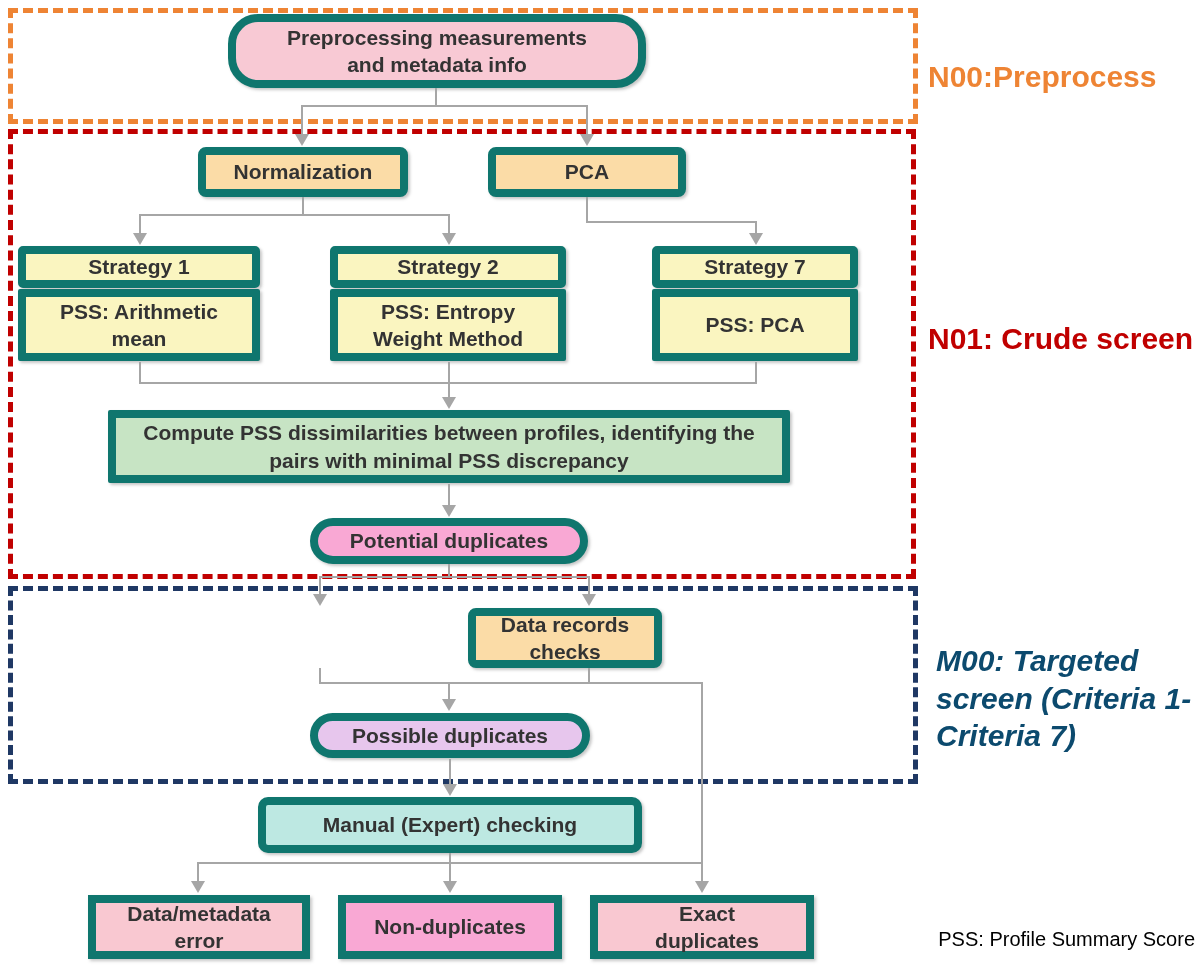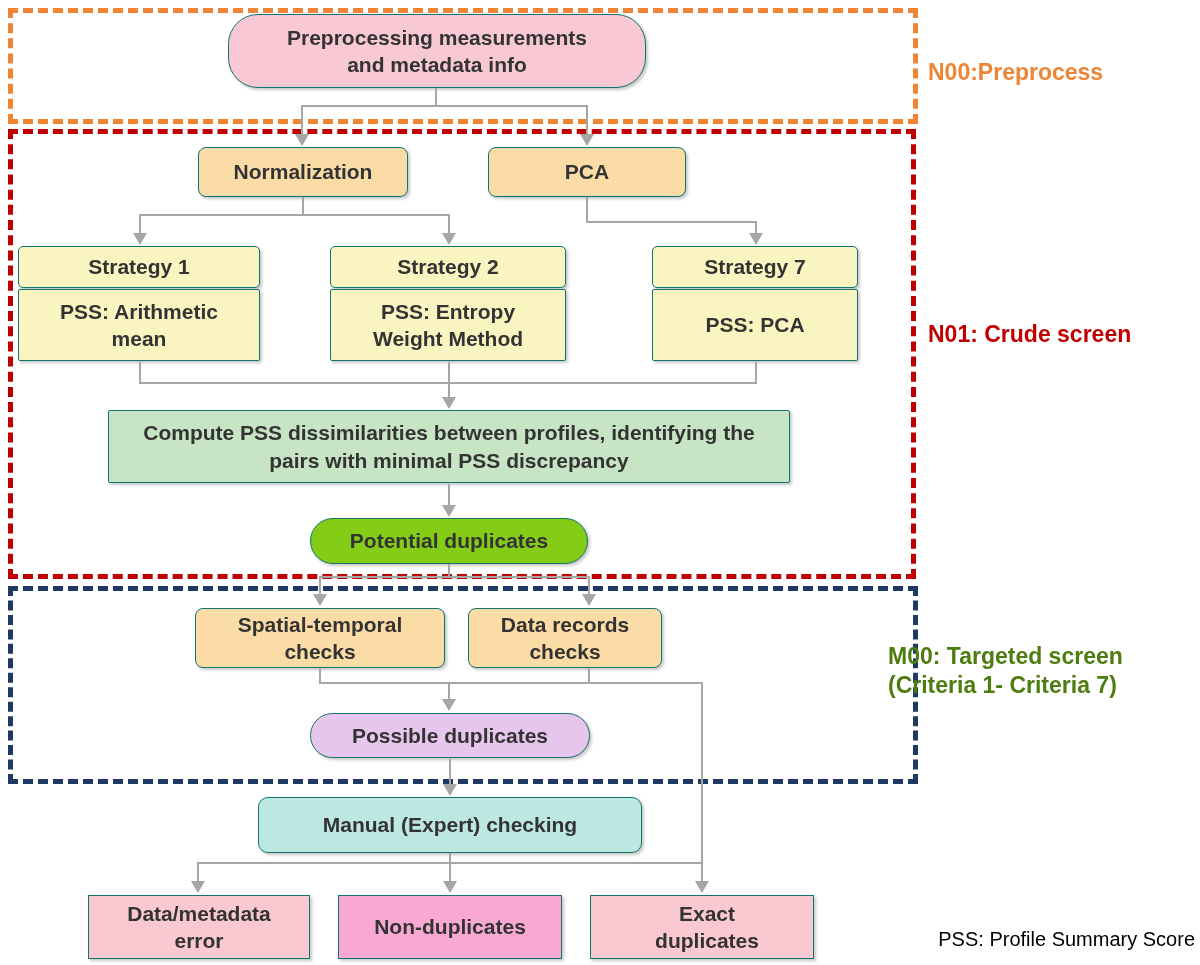--- a/index.html
+++ b/index.html
@@ -1,25 +1,25 @@
 <!DOCTYPE html>
 <html><head>
 <meta charset="utf-8">
 <style>
   html,body{margin:0;padding:0;background:#ffffff;}
   body{font-family:"Liberation Sans","DejaVu Sans",sans-serif;}
   #canvas{position:relative;width:1200px;height:965px;background:#ffffff;overflow:hidden;}
 
   .region{position:absolute;border:5px dashed #999;background:transparent;}
-  .region-label{position:absolute;font-weight:bold;font-size:23px;line-height:1.25;}
+  .region-label{position:absolute;font-weight:bold;font-size:30px;line-height:1.25;}
 
   .node{
     position:absolute;display:flex;align-items:center;justify-content:center;
     text-align:center;font-weight:bold;font-size:21px;line-height:1.3;color:#333333;
-    border:1px solid #0f766e;box-sizing:border-box;
+    border:8px solid #0f766e;box-sizing:border-box;
     box-shadow:2px 2px 3px rgba(130,130,130,0.45);
   }
   .rounded-lg{border-radius:30px;}
   .rounded-pill{border-radius:23px;}
   .rounded-sm{border-radius:8px;}
   .rect{border-radius:2px;}
 
   .w120{max-width:120px;display:inline-block;}
   .w160{max-width:160px;display:inline-block;}
   .w180{max-width:180px;display:inline-block;}
@@ -38,21 +38,21 @@
 <body>
 
 <div id="canvas">
 
   <div class="region" style="left: 8px; top: 8px; width: 900px; height: 106px; border-color: rgb(238, 132, 52);"></div>
   <div class="region" style="left: 8px; top: 129px; width: 898px; height: 440px; border-color: rgb(192, 0, 0);"></div>
   <div class="region" style="left: 8px; top: 586px; width: 900px; height: 188px; border-color: rgb(31, 56, 100);"></div>
 
   <div class="region-label" style="left: 928px; top: 58px; color: rgb(238, 132, 52);">N00:Preprocess</div>
   <div class="region-label" style="left: 928px; top: 320px; color: rgb(192, 0, 0);">N01: Crude screen</div>
-  <div class="region-label" style="left: 888px; top: 642px; width: 262px; color: #4d7c0f;">M00: Targeted screen (Criteria 1- Criteria 7)</div>
+  <div class="region-label" style="left: 936px; top: 642px; width: 262px; color: #0c4a6e; font-style: italic;">M00: Targeted screen (Criteria 1- Criteria 7)</div>
 
   <div class="node rounded-lg" style="left: 228px; top: 14px; width: 418px; height: 74px; background-color: rgb(248, 201, 212);">
     <span class="w300">Preprocessing measurements and metadata info</span>
   </div>
 
   <div class="node rounded-sm" style="left: 198px; top: 147px; width: 210px; height: 50px; background-color: rgb(251, 220, 167);">
     <span>Normalization</span>
   </div>
 
   <div class="node rounded-sm" style="left: 488px; top: 147px; width: 198px; height: 50px; background-color: rgb(251, 220, 167);">
@@ -77,27 +77,24 @@
     <span>Strategy 7</span>
   </div>
   <div class="node rect" style="left: 652px; top: 289px; width: 206px; height: 72px; background-color: rgb(250, 245, 192);">
     <span>PSS: PCA</span>
   </div>
 
   <div class="node rect" style="left: 108px; top: 410px; width: 682px; height: 73px; background-color: rgb(199, 228, 196);">
     <span style="max-width:640px;display:inline-block;">Compute PSS dissimilarities between profiles, identifying the pairs with minimal PSS discrepancy</span>
   </div>
 
-  <div class="node rounded-pill" style="left: 310px; top: 518px; width: 278px; height: 46px; background-color: #84cc16;">
+  <div class="node rounded-pill" style="left: 310px; top: 518px; width: 278px; height: 46px; background-color: #f9a8d4;">
     <span>Potential duplicates</span>
   </div>
 
-  <div class="node rounded-sm" style="left: 195px; top: 608px; width: 250px; height: 60px; background-color: rgb(251, 220, 167);">
-    <span class="w200">Spatial-temporal checks</span>
-  </div>
 
   <div class="node rounded-sm" style="left: 468px; top: 608px; width: 194px; height: 60px; background-color: rgb(251, 220, 167);">
     <span class="w160">Data records checks</span>
   </div>
 
   <div class="node rounded-pill" style="left: 310px; top: 713px; width: 280px; height: 45px; background-color: rgb(231, 198, 237);">
     <span>Possible duplicates</span>
   </div>
 
   <div class="node" style="left: 88px; top: 895px; width: 222px; height: 64px; border-radius: 0px; background-color: rgb(249, 200, 209);">

